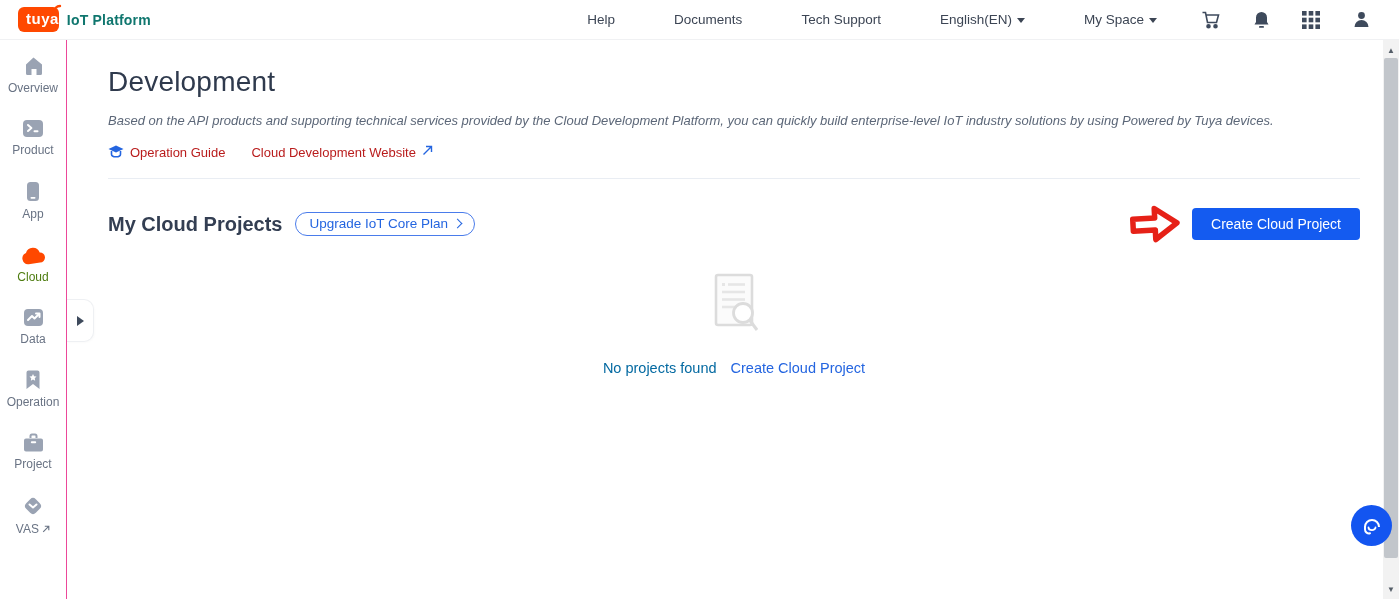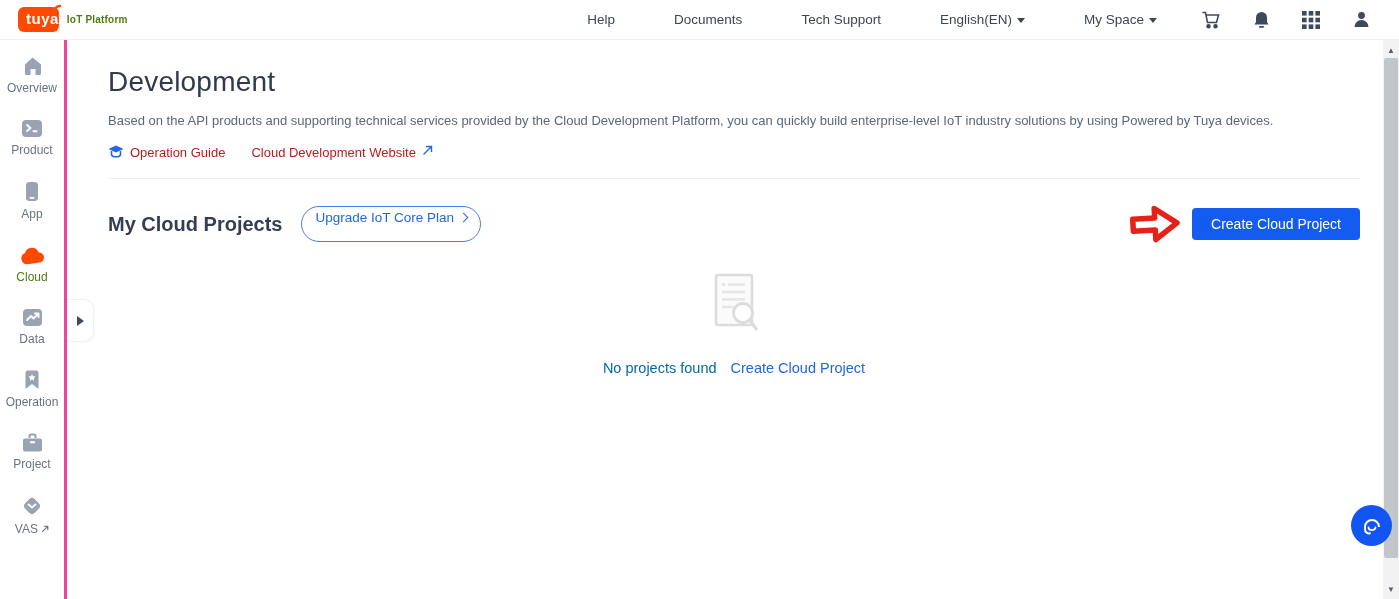--- a/index.html
+++ b/index.html
@@ -6,57 +6,57 @@
   html,body { width:1399px; height:599px; overflow:hidden; background:#fff;
     font-family:"Liberation Sans", sans-serif; }
 
   
   .header { position:fixed; top:0; left:0; width:1399px; height:40px; background:#fff;
     border-bottom:1px solid #f0f1f3; display:flex; align-items:center; padding:0 18px; z-index:30; }
   .logo-wrap { display:flex; align-items:center; gap:8px; }
   .logo-box { position:relative; background:#ff4800; color:#fff; font-weight:bold;
     font-size:15px; padding:3px 0 5px 8px; border-radius:6px; letter-spacing:.5px; }
   .logo-swoosh { position:absolute; top:-4px; right:-5px; }
-  .brand-name { font-weight:bold; font-size:10px; color:#4d7c0f; letter-spacing:.2px; }
+  .brand-name { font-weight:bold; font-size:14px; color:#0f766e; letter-spacing:.2px; }
   .top-nav { margin-left:auto; display:flex; align-items:center; gap:59px;
     font-size:13.5px; color:#3c4554; }
   .nav-item { display:flex; align-items:center; gap:5px; cursor:pointer; white-space:nowrap; }
   .caret { width:0; height:0; border-left:4px solid transparent; border-right:4px solid transparent;
     border-top:5px solid #3c4554; margin-top:2px; }
   .hicons { display:flex; align-items:center; gap:30px; margin-left:44px; margin-right:10px; }
   .hicon { width:20px; height:20px; display:flex; align-items:center; justify-content:center; cursor:pointer; }
 
   
   .sidebar { position:fixed; top:40px; left:0; bottom:0; width:67px; background:#fff;
-    border-right:3px solid #ec4899; display:flex; flex-direction:column; align-items:center;
+    border-right:1px solid #ec4899; display:flex; flex-direction:column; align-items:center;
     padding-top:16px; z-index:20; }
   .side-item { width:100%; display:flex; flex-direction:column; align-items:center; gap:5px;
     margin-bottom:24px; cursor:pointer; }
   .side-label { font-size:12px; color:#697384; }
   .side-item.active .side-label { color:#4d7c0f;text-align:center; }
   .expand-tab { position:fixed; left:67px; top:299px; width:27px; height:43px; background:#fff;
     border:1px solid #eef0f3; border-left:none; border-radius:0 10px 10px 0;
     display:flex; align-items:center; justify-content:center; z-index:19; cursor:pointer;
     box-shadow:1px 1px 2px rgba(0,0,0,.02); }
   .tri-right { width:0; height:0; border-top:5px solid transparent; border-bottom:5px solid transparent;
     border-left:7px solid #3e4a5c; }
 
   
   .main { position:fixed; top:40px; left:67px; right:16px; bottom:0; padding:26px 23px 0 41px; background:#fff; }
   .page-title { font-size:28px; font-weight:400; color:#2f3a4d; letter-spacing:.2px; }
-  .page-desc { margin-top:15px; font-size:13px; color:#5c6778; }
+  .page-desc { margin-top:15px; font-size:13px; color:#5c6778;font-style:italic; }
   .links-row { margin-top:17px; display:flex; align-items:center; gap:26px; }
   .blue-link { display:flex; align-items:flex-start; gap:6px; color:#b91c1c; font-size:13px;
     cursor:pointer; text-decoration:none; }
   .divider { margin-top:18px; border-top:1px solid #e9edf3; }
 
   .projects-row { margin-top:23px; display:flex; align-items:center; }
   .section-title { font-size:20px; font-weight:bold; color:#333e52; }
-  .pill-btn { margin-left:19px; display:flex; align-items:center; gap:4px; color:#2465e0;
-    border:1px solid #4a7ceb; border-radius:999px; padding:3px 13px 16px 13px; font-size:13.5px;
+  .pill-btn { margin-left:13px; display:flex; align-items:center; gap:4px; color:#2465e0;
+    border:1px solid #4a7ceb; border-radius:999px; padding:3px 13px 4px 13px; font-size:13.5px;
     background:#fff; cursor:pointer; }
   .chev { width:7px; height:7px; border-right:1.8px solid #2465e0; border-top:1.8px solid #2465e0;
     transform:rotate(45deg); margin-left:2px; }
   .right-actions { margin-left:auto; display:flex; align-items:center; gap:10px; }
   .primary-btn { background:#145bf0; color:#fff; border:none; border-radius:4px;
     padding:8px 19px; font-size:14px; font-family:inherit; cursor:pointer; }
 
   .empty-state { margin-top:26px; display:flex; flex-direction:column; align-items:center; }
   .empty-textrow { margin-top:22px; display:flex; align-items:center; gap:14px; font-size:14.5px; }
   .empty-text { color:#0369a1; }

